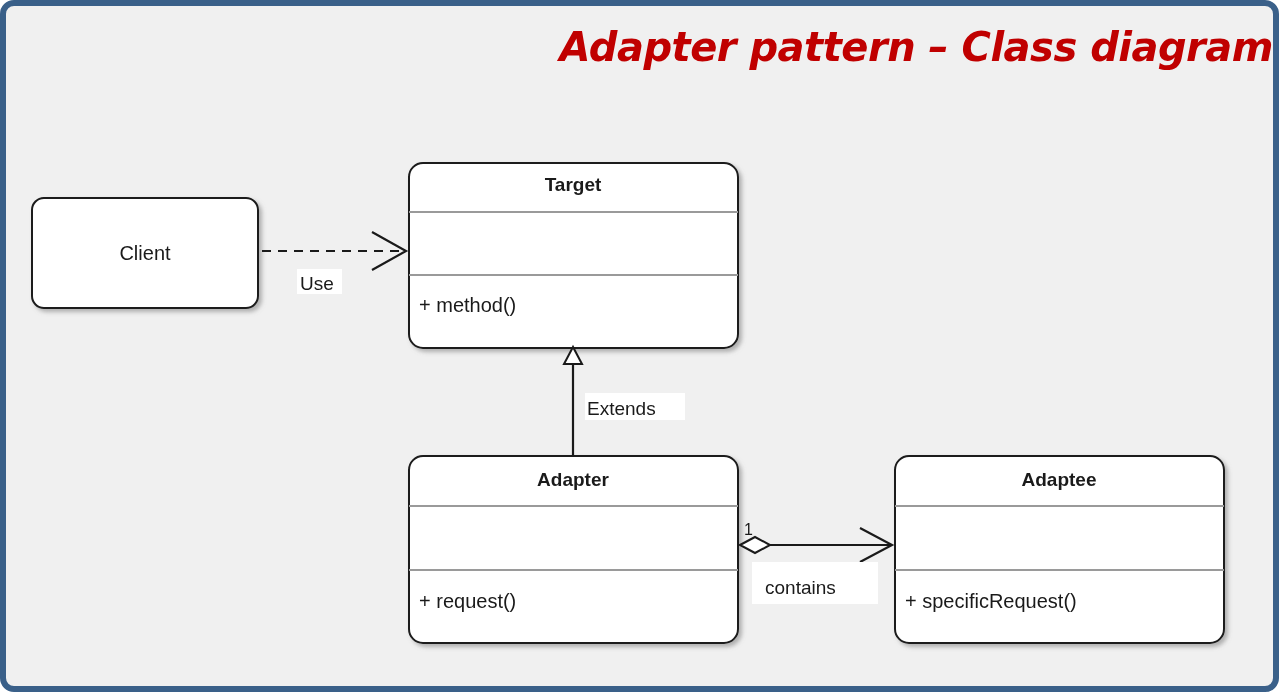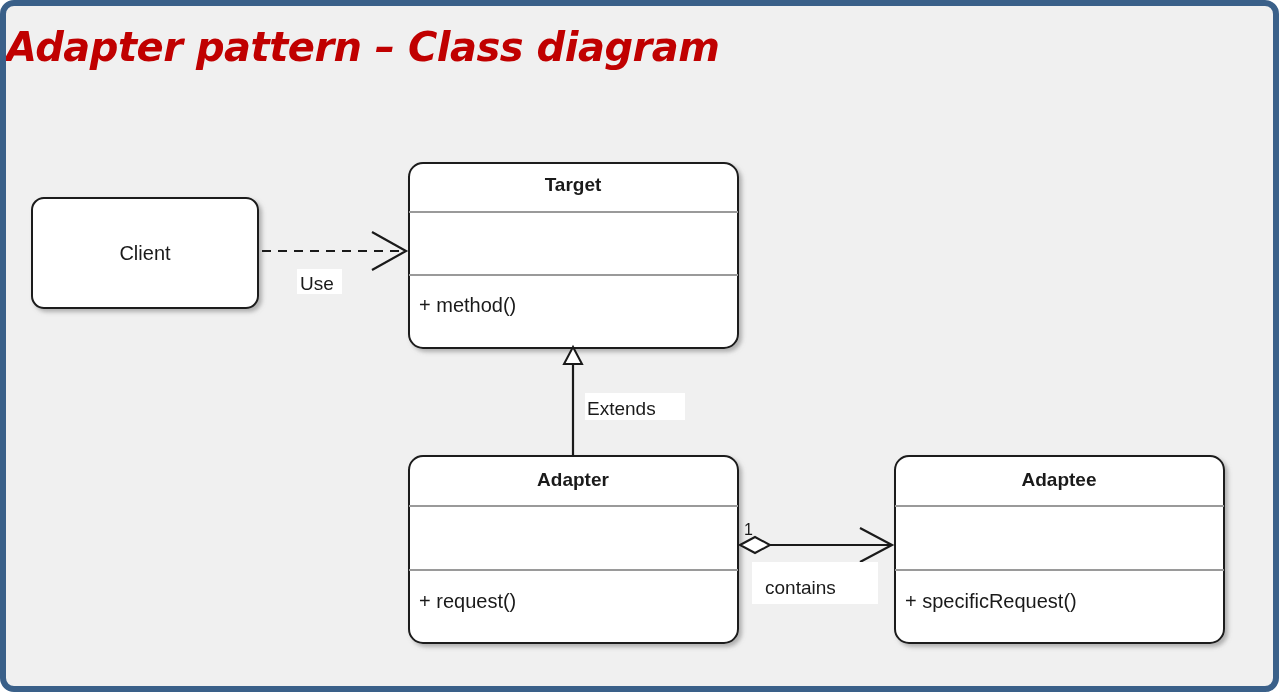--- a/index.html
+++ b/index.html
@@ -29,21 +29,21 @@
     top: -6px;
     width: 1279px;
     height: 692px;
     display: block;
   }
   .diagram-title {
     position: absolute;
     left: 0;
     top: 18px;
     width: 1267px;
-    text-align: left;
+    text-align: right;
     font-family: "DejaVu Sans", sans-serif;
     font-weight: bold;
     font-style: italic;
     font-size: 40px;
     letter-spacing: -0.5px;
     color: #c00000;
     white-space: nowrap;
   }
   .cls-title {
     font-family: "Liberation Sans", sans-serif;

